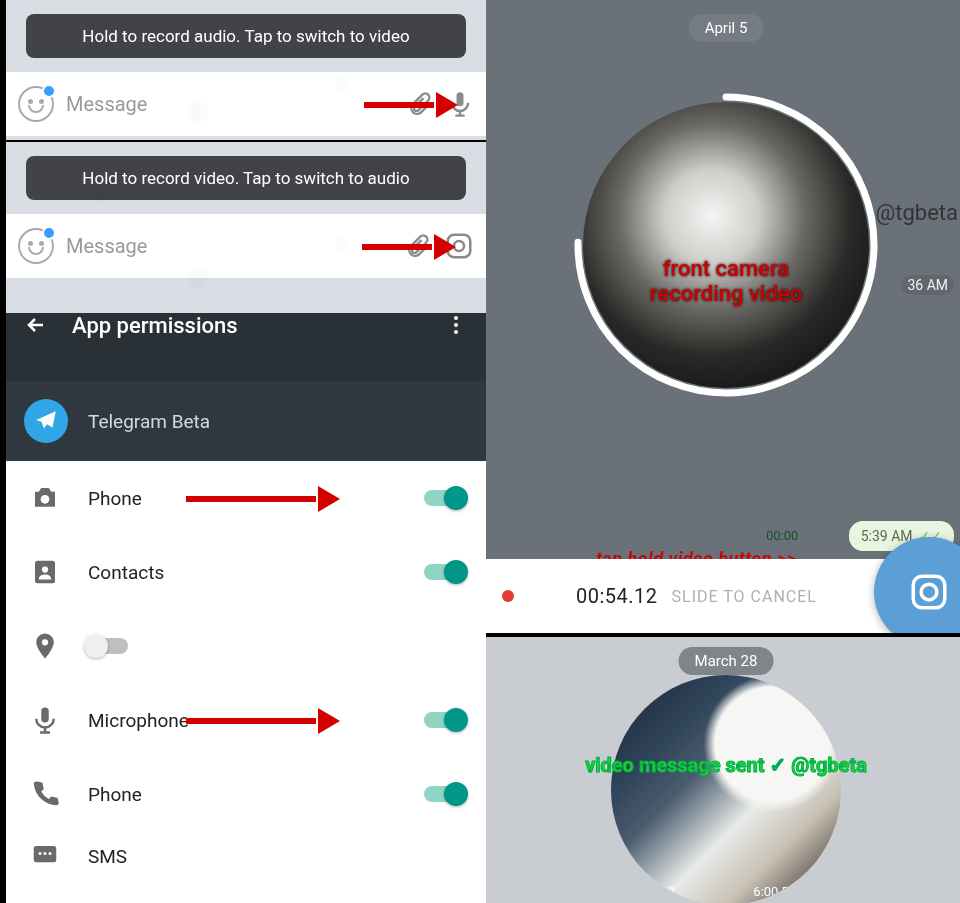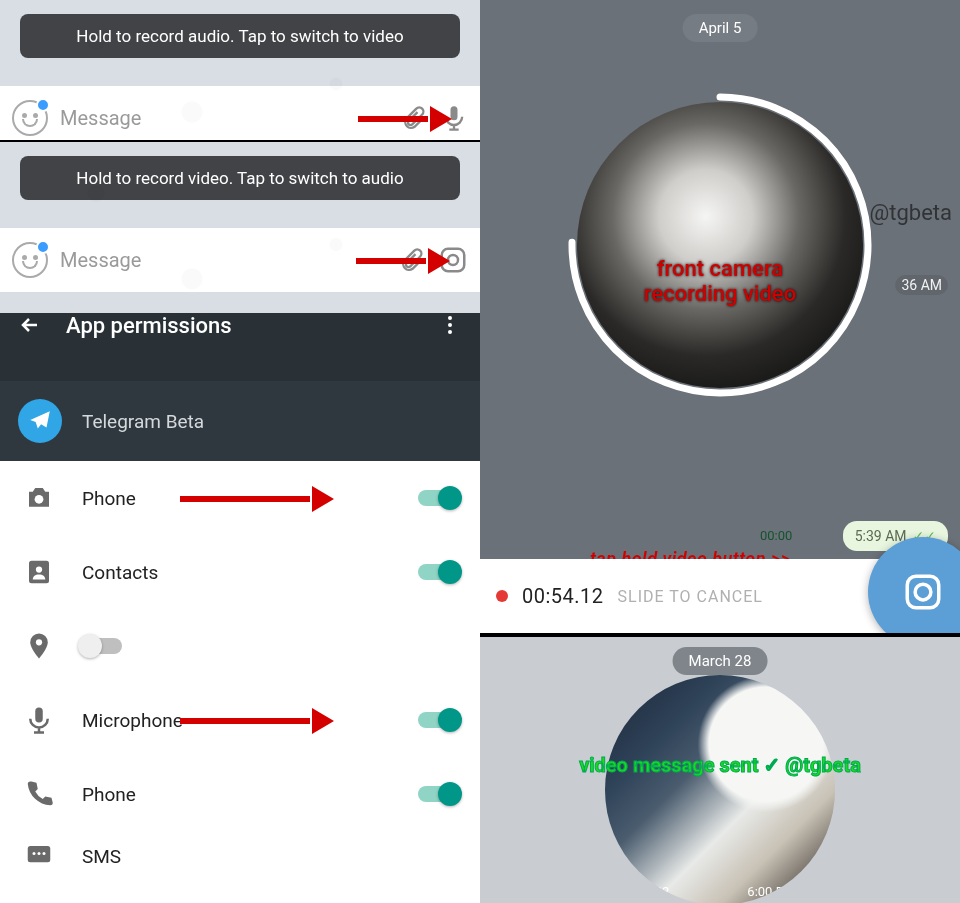--- a/index.html
+++ b/index.html
@@ -1,36 +1,36 @@
 <!DOCTYPE html>
 <html><head>
 <meta charset="utf-8">
 <style>
   * { box-sizing: border-box; margin: 0; padding: 0; }
   body { font-family: -apple-system, Roboto, Arial, sans-serif; background:#000; }
-  .grid { display:grid; grid-template-columns: 480px 480px; width:960px; height:903px; }
+  .grid { display:grid; grid-template-columns: 480px 480px; width:960px; height:903px;padding-left:6px; }
   .left { display:flex; flex-direction:column; }
   .right { display:flex; flex-direction:column; }
 
   
   .chatbg { background:#d9dee4; position:relative; }
   .pattern::before {
     content:""; position:absolute; inset:0;
     background:
       radial-gradient(circle at 20% 30%, rgba(0,0,0,.05) 0 8px, transparent 9px),
       radial-gradient(circle at 70% 60%, rgba(0,0,0,.05) 0 6px, transparent 7px),
       radial-gradient(circle at 40% 80%, rgba(0,0,0,.05) 0 10px, transparent 11px);
     opacity:.4; pointer-events:none;
   }
 
   
   .tooltip { margin:14px auto 0; background:#414346; color:#fff; font-size:17px; padding:12px 16px; border-radius:8px; text-align:center; max-width:440px; }
 
   
-  .msgbar { background:#fff; display:flex; align-items:center; height:64px; padding:0 12px; gap:12px; margin-top:28px; }
+  .msgbar { background:#fff; display:flex; align-items:center; height:64px; padding:0 12px; gap:12px; margin-top:14px; }
   .emoji { width:36px; height:36px; border:2px solid #aaa; border-radius:50%; position:relative; display:flex; align-items:center; justify-content:center; }
   .emoji::before,.emoji::after { content:""; position:absolute; width:5px; height:5px; background:#aaa; border-radius:50%; top:11px; }
   .emoji::before { left:8px; } .emoji::after { right:8px; }
   .emoji .mouth { position:absolute; bottom:7px; width:16px; height:8px; border:2px solid #aaa; border-top:none; border-radius:0 0 12px 12px; }
   .emoji .dot { position:absolute; top:-4px; right:-4px; width:14px; height:14px; background:#3b9cff; border-radius:50%; border:2px solid #fff; }
   .msgplaceholder { flex:1; color:#9a9a9a; font-size:20px; }
   .clip { color:#8a8a8a; display:flex; }
   .recbtn { color:#8a8a8a; display:flex; }
 
   
@@ -70,21 +70,21 @@
   .redlabel { color:#d00000; font-size:22px; text-align:center; position:absolute; top:256px; left:50%; transform:translateX(-50%); white-space:nowrap; font-weight:500; text-shadow:0 0 3px #000; }
   .redlabel span { display:block; }
   .tinytime { position:absolute; top:275px; right:12px; color:#fff; font-size:14px; opacity:.9; background:rgba(0,0,0,.1); padding:2px 6px; border-radius:10px;}
   .msgtime1 { position:absolute; bottom:90px; left:280px; color:#14532d; font-size:13px; }
   .sentbubble { position:absolute; bottom:82px; right:12px; background:#e8f6e0; padding:7px 12px; border-radius:14px; font-size:14px; color:#5a6b52; display:flex; align-items:center; gap:6px;}
   .sentbubble .chk { color:#5fbf4e; }
   .redhint { position:absolute; bottom:64px; left:110px; right:88px; color:#d00000; font-style:italic; font-size:18px; font-weight:600; letter-spacing:.5px; }
 
   .recbar { position:absolute; bottom:0; left:0; right:0; height:74px; background:#fff; display:flex; align-items:center; padding:0 16px; gap:14px; }
   .recdot { width:12px; height:12px; background:#e53935; border-radius:50%; }
-  .rectime { font-size:20px; color:#222; font-weight:400; letter-spacing:.5px; }
+  .rectime { font-size:20px; color:#222; font-weight:400; letter-spacing:.5px;margin-left:48px; }
   .slidetxt { color:#b0b0b0; font-size:16px; letter-spacing:1px; }
   .bigbtn { position:absolute; right:-18px; bottom:-14px; width:110px; height:110px; background:#5c9fd6; border-radius:50%; display:flex; align-items:center; justify-content:center; box-shadow:0 2px 8px rgba(0,0,0,.3); }
 
   .rbottom { height:270px; background:#c9cdd2; position:relative; overflow:hidden; border-top:4px solid #000;}
   .rbottom .datebadge { top:10px; }
   .sentcircle { position:absolute; top:38px; left:50%; transform:translateX(-50%); width:230px; height:230px; border-radius:50%; overflow:hidden;
     background:
       radial-gradient(ellipse at 70% 30%, #f6f7f5 0 25%, transparent 30%),
       linear-gradient(135deg, #1c2638 0%, #2e4258 25%, #4a5c6e 40%, #e8eae8 60%, #c8c1b5 75%, #1a1410 100%);
   }

